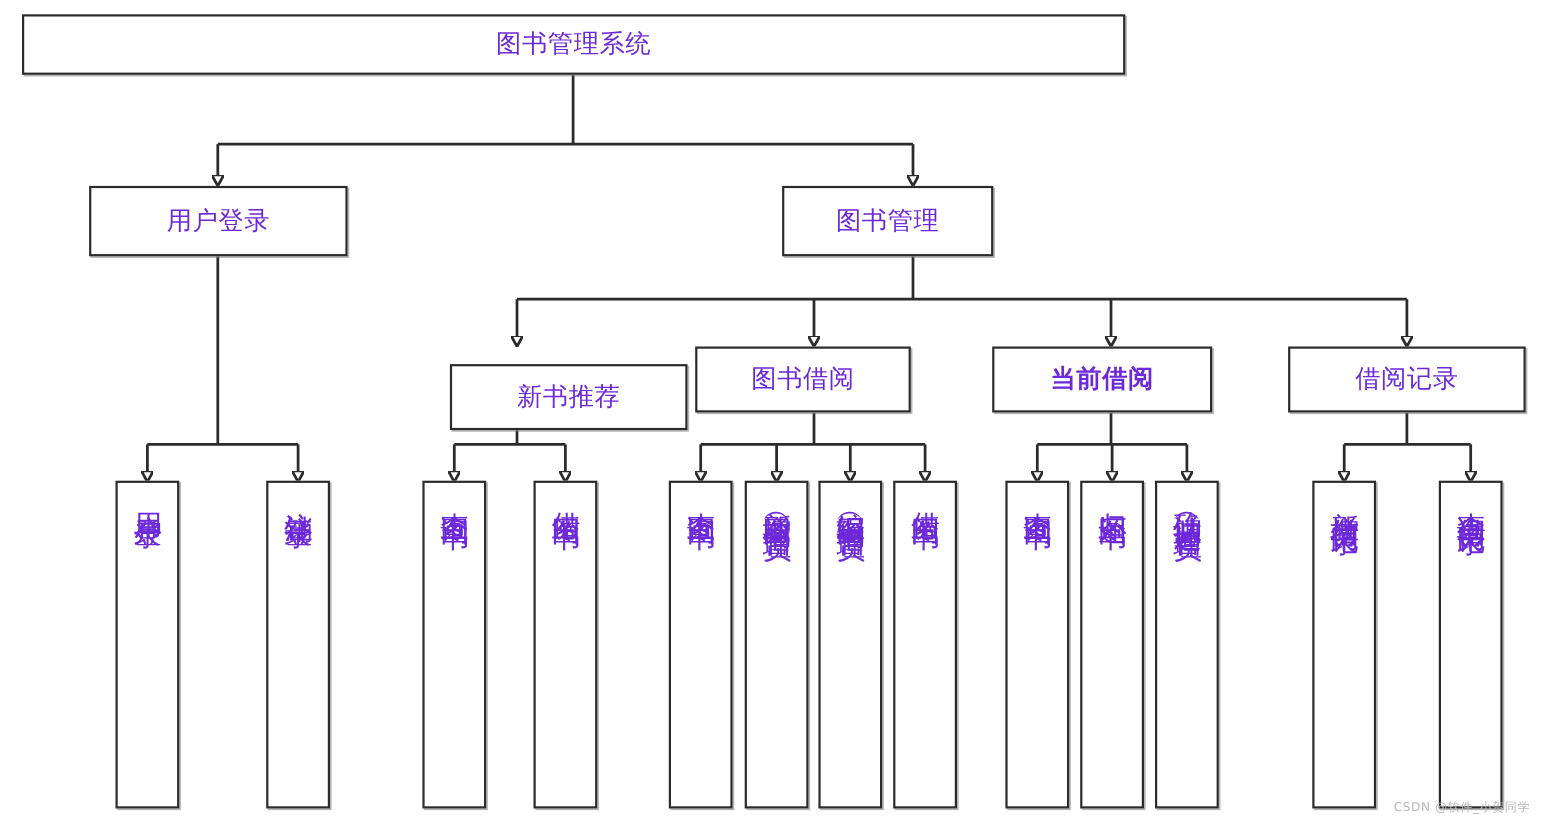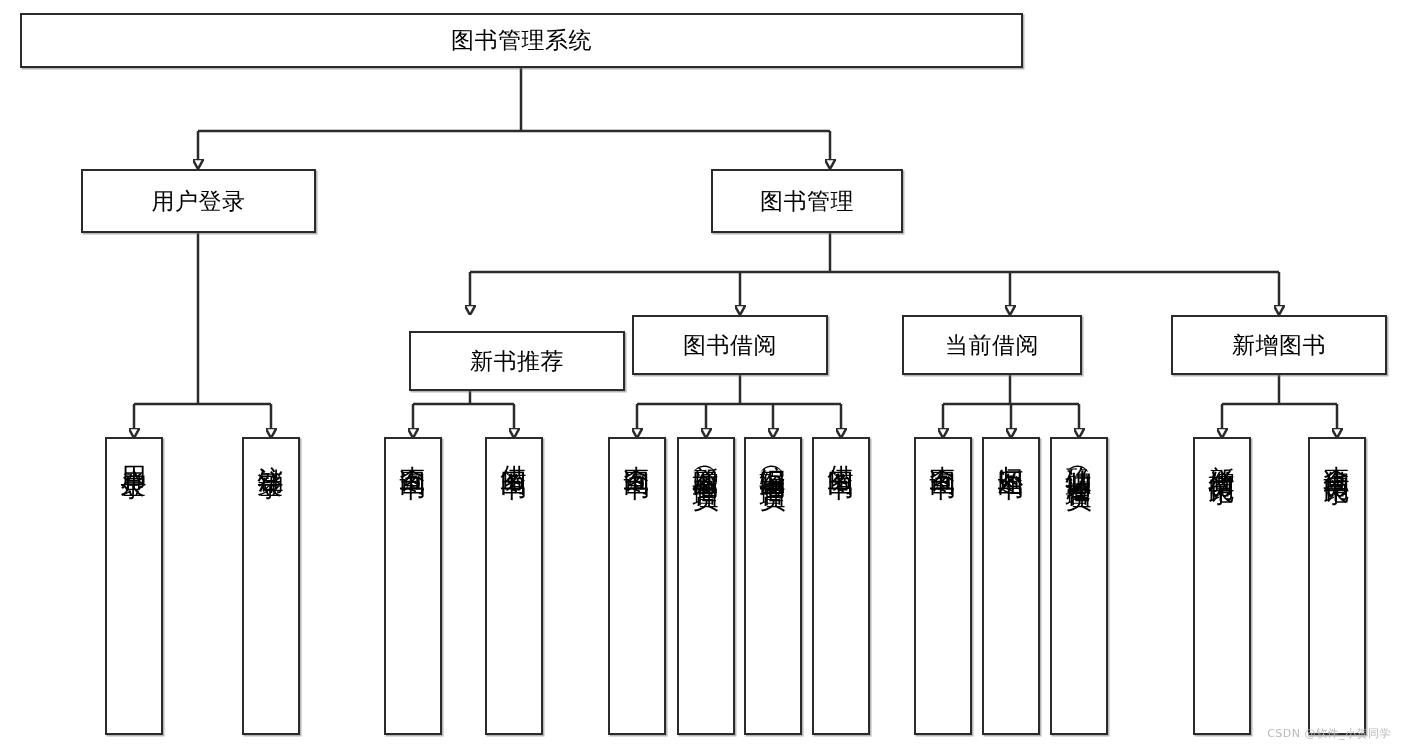--- a/index.html
+++ b/index.html
@@ -21,21 +21,21 @@
     position: absolute;
     box-sizing: border-box;
     border: 2.5px solid #2b2b2b;
     background: #ffffff;
     display: flex;
     align-items: center;
     justify-content: center;
     box-shadow: 1.5px 1.5px 0 rgba(120,120,120,0.55);
   }
   .node-label {
-    color: #000000;
+    color: #6d28d9;
     line-height: 1.0;
     white-space: nowrap;
   }
   .node.horiz .node-label {
     font-size: 23px;
     letter-spacing: 0.5px;
   }
   .node.root .node-label {
     font-size: 23px;
   }
@@ -137,25 +137,25 @@
   <div class="node horiz" style="left:711px; top:169px; width:192px; height:64px;">
     <span class="node-label">图书管理</span>
   </div>
 
   <div class="node horiz" style="left:362px; top:331px; width:216px; height:60px;margin-left:47px;">
     <span class="node-label">新书推荐</span>
   </div>
   <div class="node horiz" style="left:632px; top:315px; width:196px; height:60px;">
     <span class="node-label">图书借阅</span>
   </div>
-  <div class="node horiz" style="left:902px; top:315px; width:180px; height:60px;">
+  <div class="node horiz" style="left:902px; top:315px; width:200px; height:60px;font-weight:bold;">
     <span class="node-label">当前借阅</span>
   </div>
   <div class="node horiz" style="left:1171px; top:315px; width:216px; height:60px;">
-    <span class="node-label">新增图书</span>
+    <span class="node-label">借阅记录</span>
   </div>
 
   <div class="node vert" style="left:105px; top:437px; width:58px; height:298px;">
     <span class="node-label">用户登录</span>
   </div>
   <div class="node vert" style="left:242px; top:437px; width:58px; height:298px;">
     <span class="node-label">注销登录</span>
   </div>
 
   <div class="node vert" style="left:384px; top:437px; width:58px; height:298px;">

